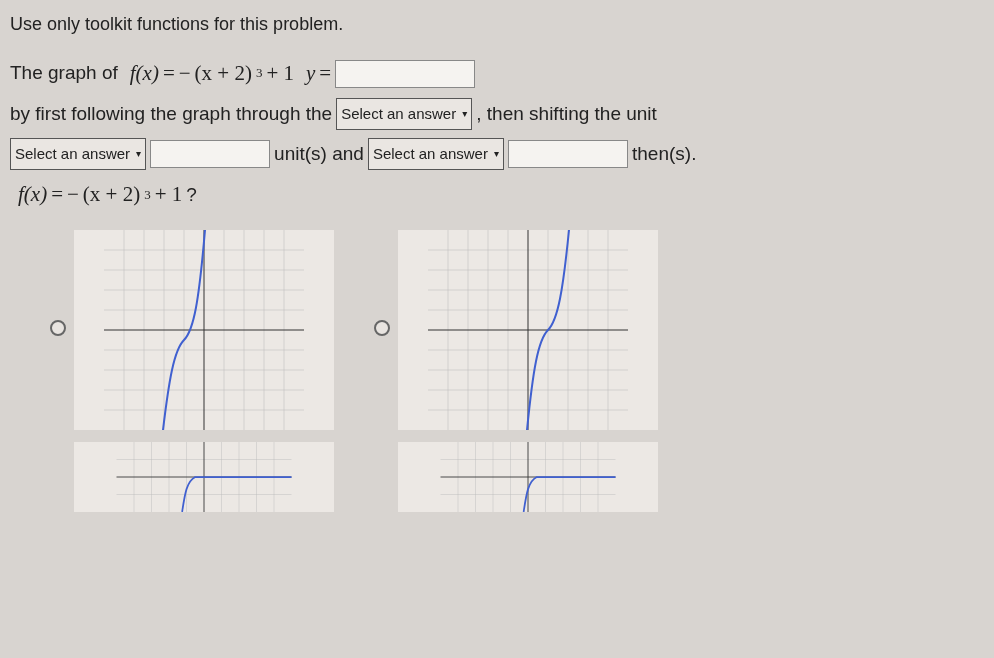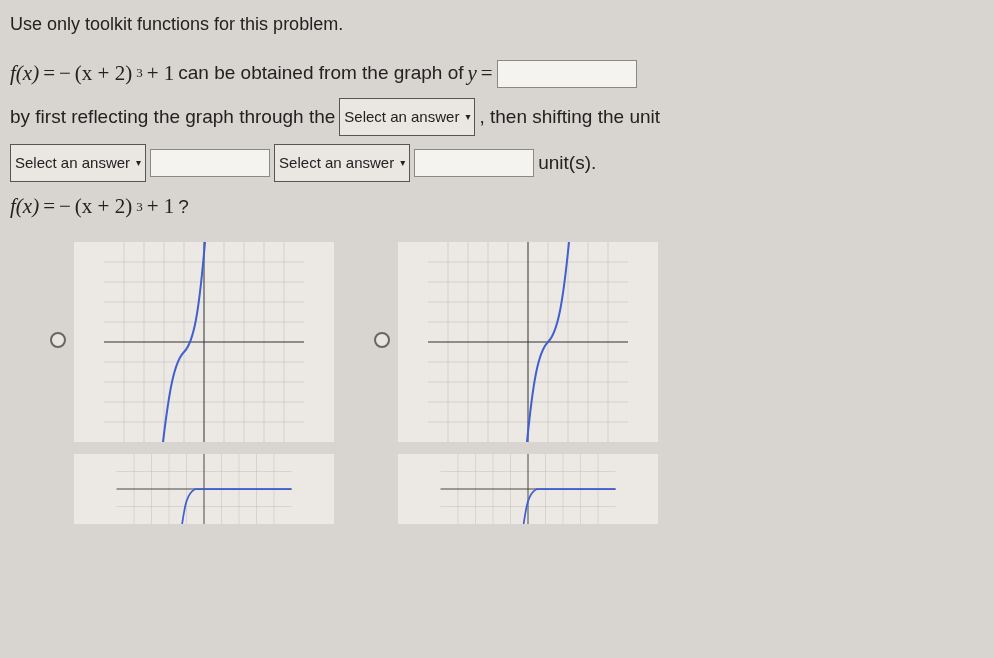--- a/index.html
+++ b/index.html
@@ -18,36 +18,36 @@
     display: flex;
     align-items: center;
     flex-wrap: wrap;
     gap: 4px;
     line-height: 1.6;
   }
   .instruction {
     margin-bottom: 18px;
     font-size: 18px;
   }
-  .math-i { font-family: 'Times New Roman', serif; font-style: italic; font-size: 21px; }
+  .math-i { font-family: 'Times New Roman', serif; font-style: italic; font-size: 21px; margin-left: 8px; }
   .math { font-family: 'Times New Roman', serif; font-size: 21px; }
   .sup { font-size: 13px; vertical-align: super; font-family: 'Times New Roman', serif; }
   .text-input {
     border: 1px solid #888;
     background: #f5f3f0;
     height: 28px;
     width: 140px;
     padding: 2px 4px;
     font-size: 16px;
   }
   .text-input.narrow { width: 120px; }
   .select {
     border: 1px solid #555;
     background: #eae6e2;
-    height: 38px;
+    height: 32px;
     padding: 2px 4px;
     font-size: 15px;
     display: inline-flex;
     align-items: center;
     gap: 6px;
     cursor: pointer;
   }
   .select .chev { font-size: 10px; }
   .graphs-row {
     display: flex;
@@ -72,53 +72,54 @@
     gap: 12px;
   }
   svg.graph { background: #ece8e4; border: none; }
 </style>
 </head>
 <body>
 
 <div class="line instruction">Use only toolkit functions for this problem.</div>
 
 <div class="line">
+  <span>The graph of </span>
   <span class="math-i">f(x)</span>
   <span class="math"> = </span>
   <span class="math"> − </span>
   <span class="math">(x + 2)</span>
     <span class="sup">3</span>
   <span class="math"> + 1</span>
-  <span> can be obtained from the graph of </span>
   <span class="math-i">y</span>
   <span class="math"> = </span>
   <input class="text-input" value="" style="">
 </div>
 
 <div class="line">
-  <span>by first reflecting the graph through the </span>
+  <span>by first following the graph through the </span>
   <span class="select">
     <span>Select an answer</span>
     <span class="chev">▾</span>
   </span>
   <span>, then shifting the unit</span>
 </div>
 
 <div class="line">
   <span class="select">
     <span>Select an answer</span>
     <span class="chev">▾</span>
   </span>
   <input class="text-input narrow" value="" style="">
+  <span>unit(s) and</span>
   <span class="select">
     <span>Select an answer</span>
     <span class="chev">▾</span>
   </span>
   <input class="text-input narrow" value="" style="">
-  <span>unit(s).</span>
+  <span>then(s).</span>
 </div>
 
 <div class="line">
   <span class="math-i">f(x)</span>
   <span class="math"> = </span>
   <span class="math"> − </span>
   <span class="math">(x + 2)</span>
     <span class="sup">3</span>
   <span class="math"> + 1</span>
   <span> ?</span>

